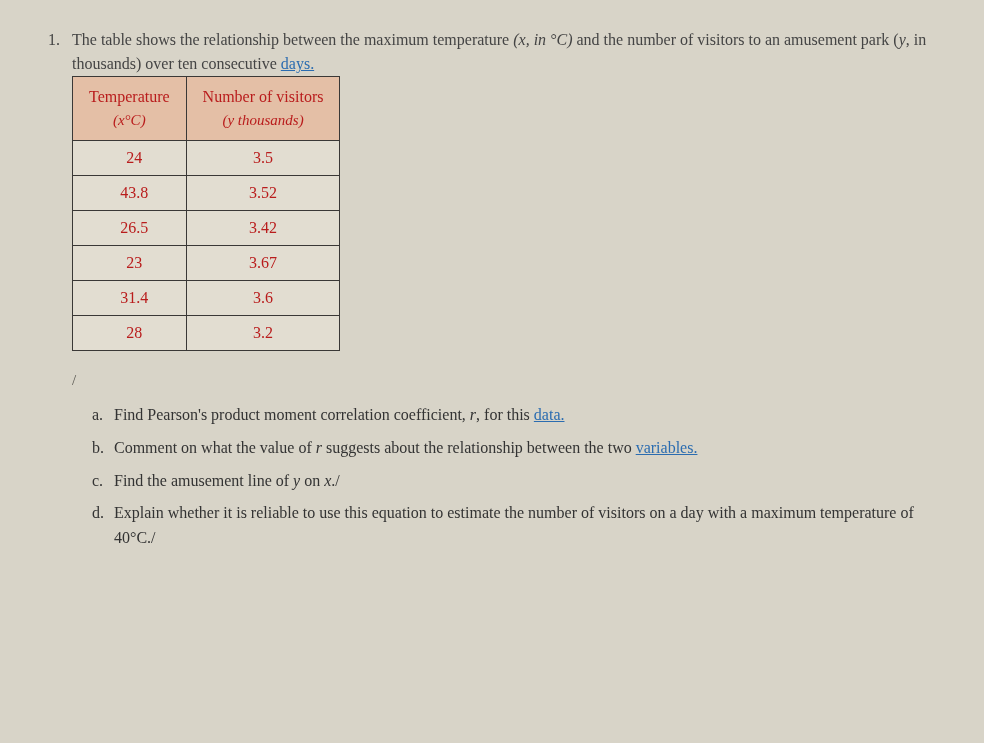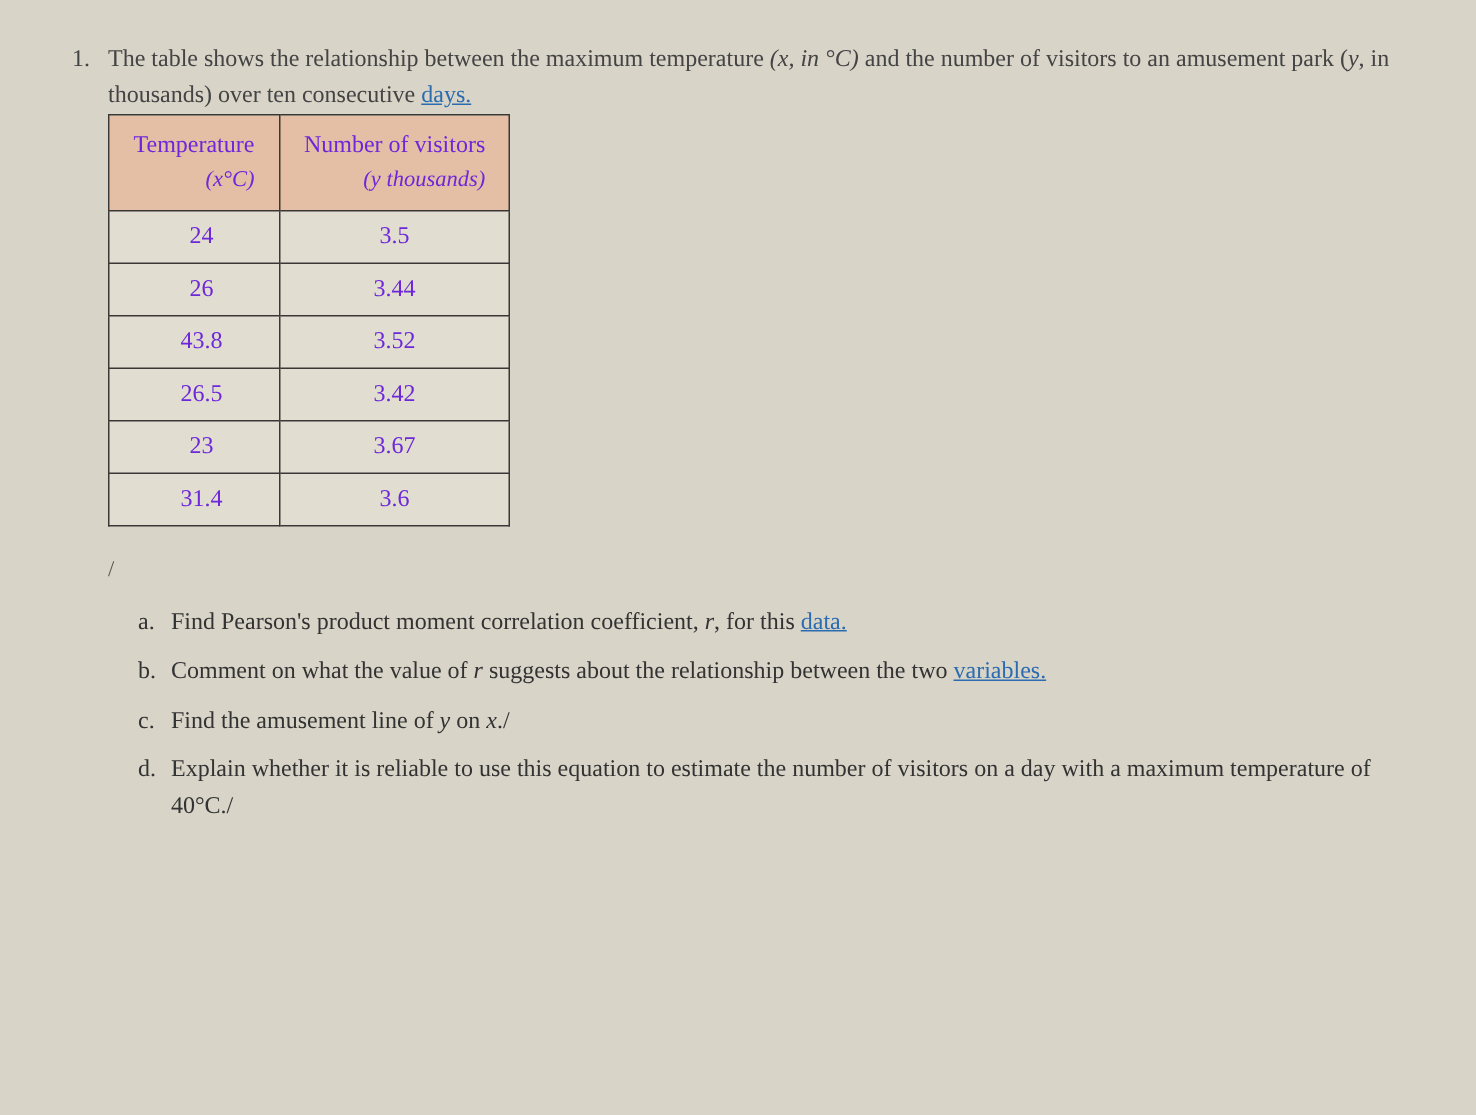--- a/index.html
+++ b/index.html
@@ -40,31 +40,30 @@
       border-collapse: collapse;
       margin-left: 24px;
       margin-bottom: 18px;
       background: #e2ddd1;
     }
     table.data-table th, table.data-table td {
       border: 1.5px solid #3a3836;
       padding: 6px 14px;
       text-align: left;
       font-weight: normal;
-      color: #6d28d9;
+      color: #b91c1c;
     }
     table.data-table th {
       background: #e4bfa6;
       text-align: center;
       padding: 8px 16px;
     }
     table.data-table th .unit {
       font-style: italic;
       font-size: 15px;
-      text-align: right;
     }
     table.data-table td {
       text-align: center;
       padding: 5px 30px;
     }
     table.data-table td.col-x {
       min-width: 110px;
       padding-left: 40px;
     }
     table.data-table td.col-y {
@@ -123,38 +122,38 @@
         <div class="unit">(y thousands)</div>
       </th>
     </tr>
   </thead>
   <tbody>
     <tr>
         <td class="col-x">24</td>
         <td class="col-y">3.5</td>
       </tr>
     <tr>
-        <td class="col-x">26</td>
-        <td class="col-y">3.44</td>
-      </tr>
-    <tr>
         <td class="col-x">43.8</td>
         <td class="col-y">3.52</td>
       </tr>
     <tr>
         <td class="col-x">26.5</td>
         <td class="col-y">3.42</td>
       </tr>
     <tr>
         <td class="col-x">23</td>
         <td class="col-y">3.67</td>
       </tr>
     <tr>
         <td class="col-x">31.4</td>
         <td class="col-y">3.6</td>
+      </tr>
+    <tr>
+        <td class="col-x">28</td>
+        <td class="col-y">3.2</td>
       </tr>
   </tbody>
 </table>
 
 <div class="slash-mark">/</div>
 
 <ol class="parts">
   <li>
     <span class="part-letter">a.</span>
     <span>Find Pearson's product moment correlation coefficient, </span><span class="math-var">r</span><span>, for this </span><span class="underline2">data.</span>

